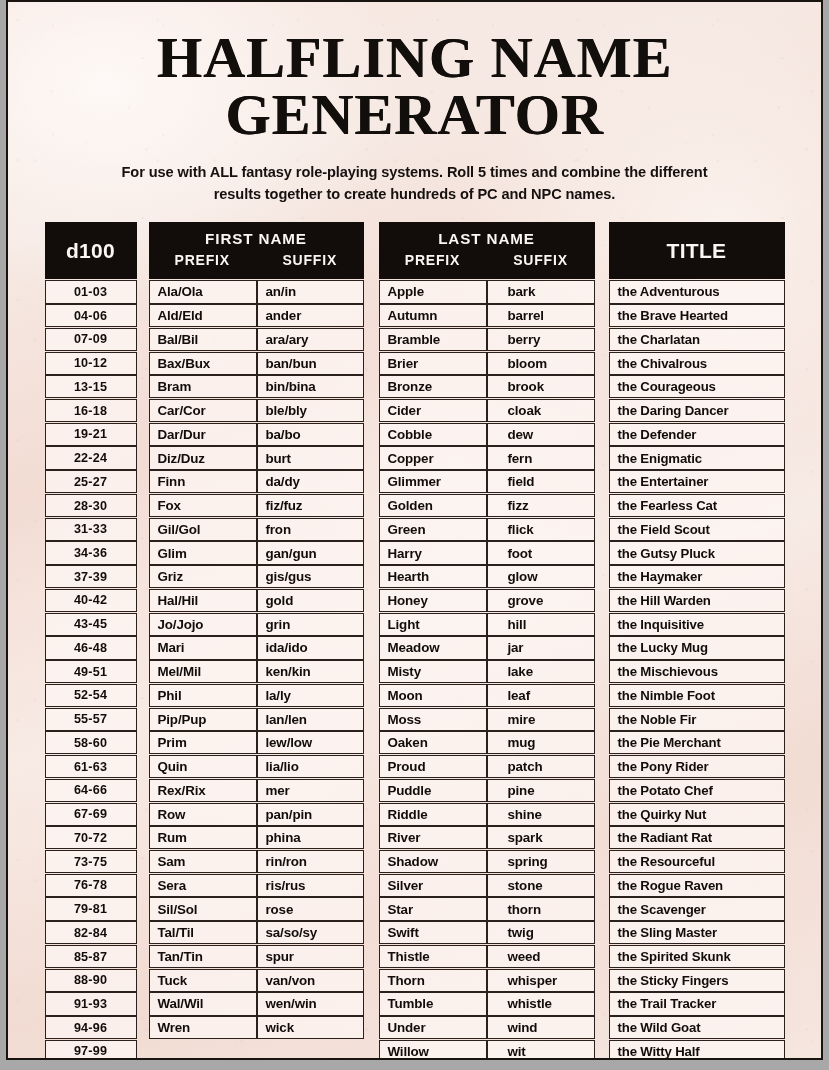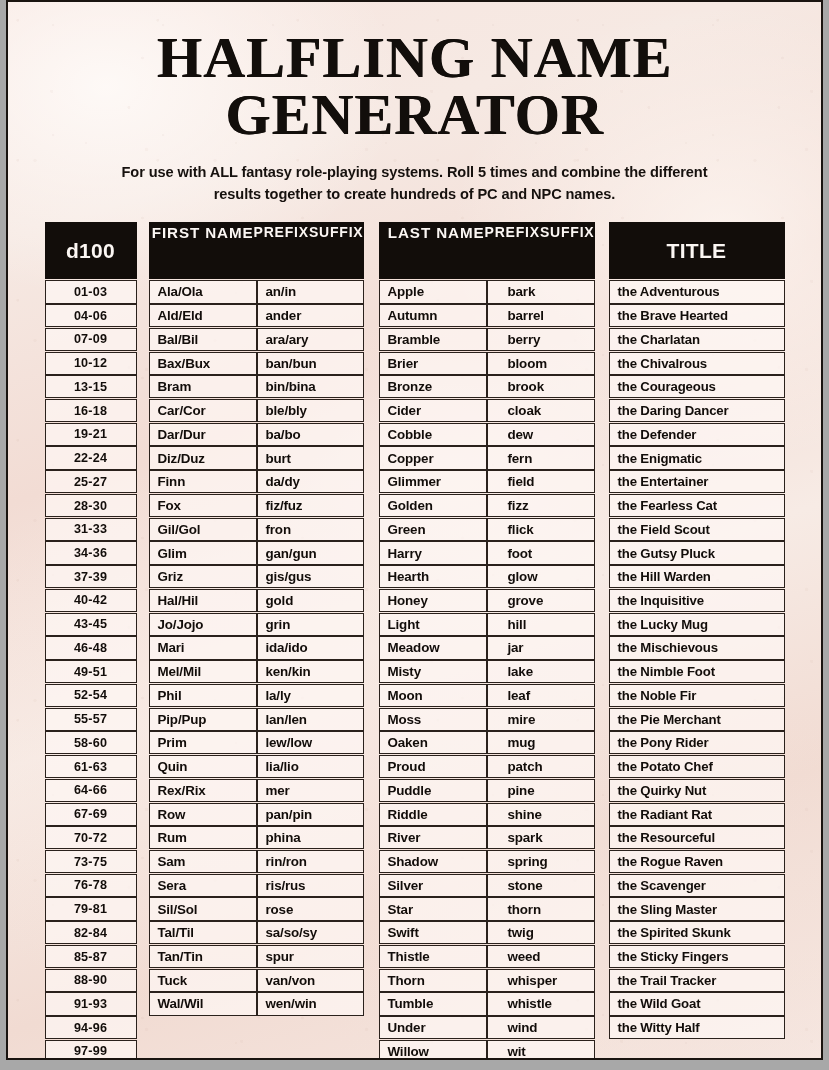--- a/index.html
+++ b/index.html
@@ -103,24 +103,24 @@
     height: 57px;
     display: flex;
     align-items: center;
     justify-content: center;
     font-size: 21px;
     font-weight: bold;
     letter-spacing: .3px;
   }
   .hblock.tall {
     height: 57px;
-    padding-top: 2px;
+    padding-top: 8px;
     display: flex;
-    flex-direction: row;
-    justify-content: flex-end;
+    flex-direction: column;
+    justify-content: flex-start;
   }
   .hblock .grouplabel {
     font-size: 15.2px;
     font-weight: bold;
     letter-spacing: .9px;
     margin-bottom: 5px;
   }
   .hblock .subrow {
     display: flex;
   }
@@ -406,20 +406,24 @@
               <div class="cell c-suf">spur</div>
             </div>
             <div class="row">
               <div class="cell c-pre">Tuck</div>
               <div class="cell c-suf">van/von</div>
             </div>
             <div class="row">
               <div class="cell c-pre">Wal/Wil</div>
               <div class="cell c-suf">wen/win</div>
             </div>
+            <div class="row">
+              <div class="cell c-pre">Wren</div>
+              <div class="cell c-suf">wick</div>
+            </div>
           </div>
       </div>
 
       <div class="group g-last">
         <div class="hblock tall">
           <div class="grouplabel">LAST NAME</div>
           <div class="subrow">
             <span>PREFIX</span>
             <span>SUFFIX</span>
           </div>
@@ -593,20 +597,23 @@
             <div class="row">
               <div class="cell c-title">the Fearless Cat</div>
             </div>
             <div class="row">
               <div class="cell c-title">the Field Scout</div>
             </div>
             <div class="row">
               <div class="cell c-title">the Gutsy Pluck</div>
             </div>
             <div class="row">
+              <div class="cell c-title">the Haymaker</div>
+            </div>
+            <div class="row">
               <div class="cell c-title">the Hill Warden</div>
             </div>
             <div class="row">
               <div class="cell c-title">the Inquisitive</div>
             </div>
             <div class="row">
               <div class="cell c-title">the Lucky Mug</div>
             </div>
             <div class="row">
               <div class="cell c-title">the Mischievous</div>

